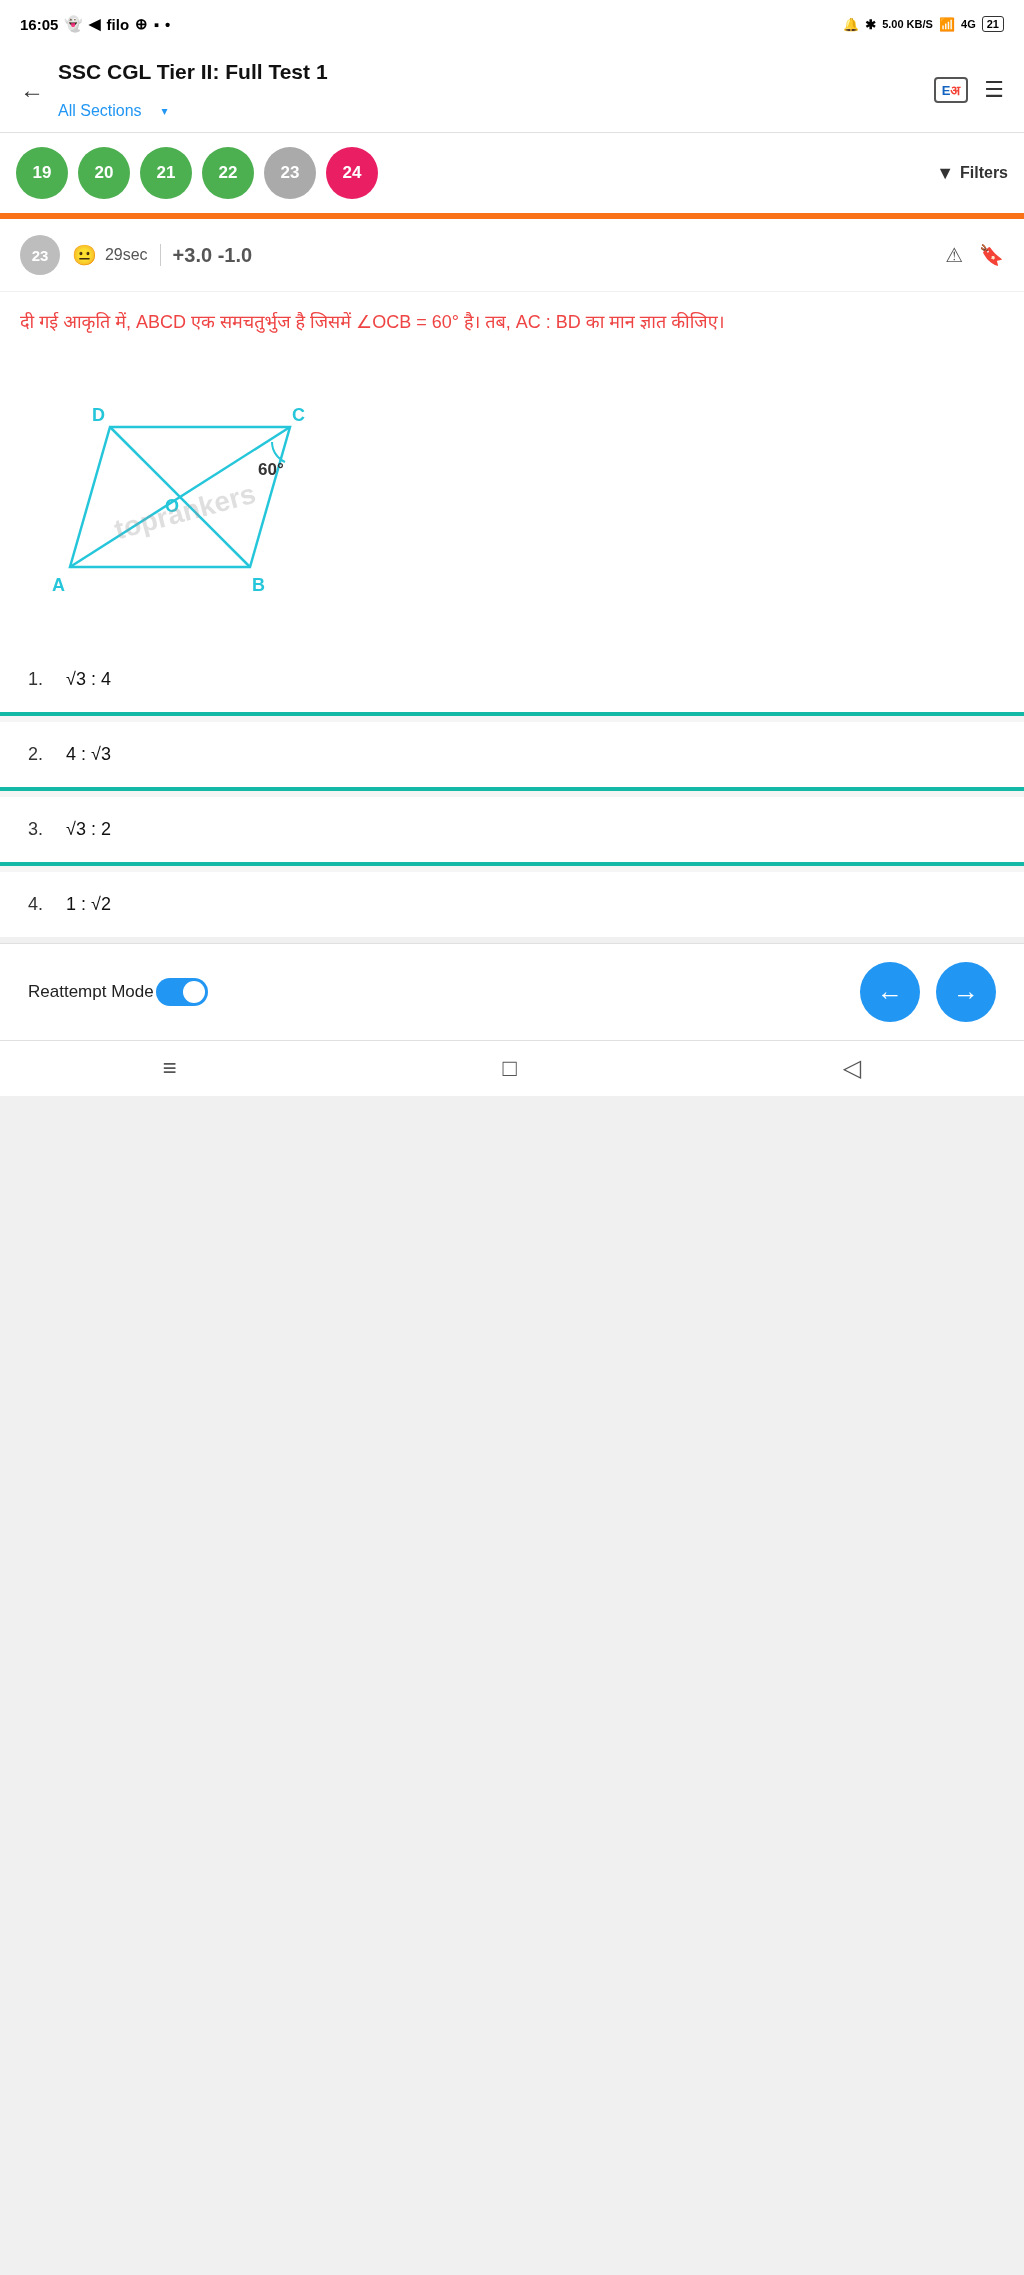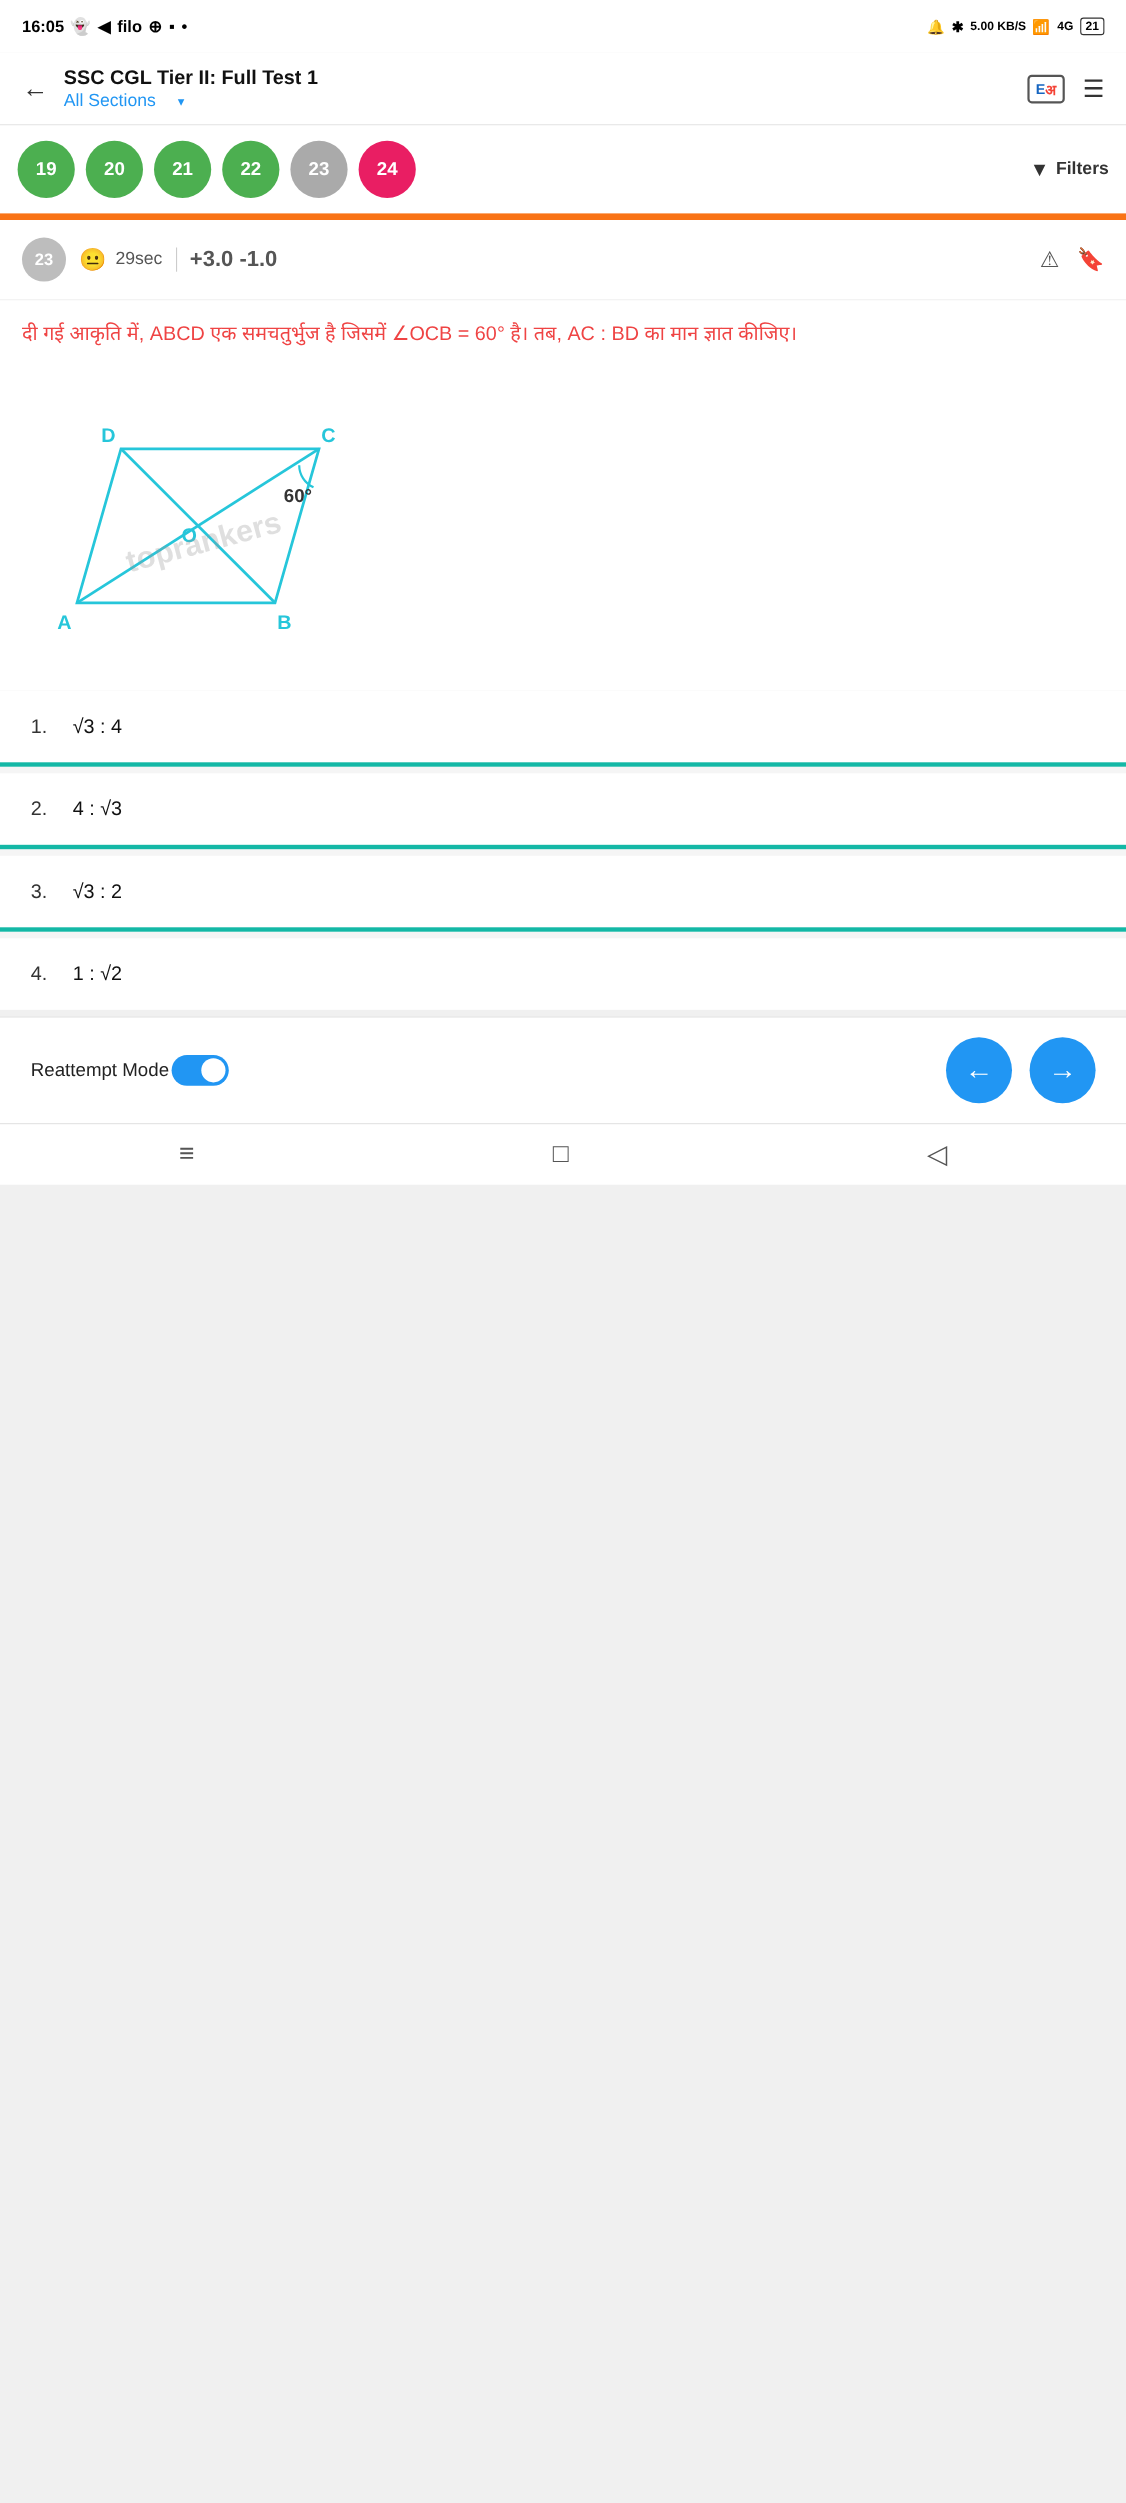--- a/index.html
+++ b/index.html
@@ -36,31 +36,31 @@
       border-bottom: 1px solid #e0e0e0;
     }
     .back-btn {
       font-size: 24px;
       color: #333;
       cursor: pointer;
       flex-shrink: 0;
     }
     .header-title-area { flex: 1; }
     .header-title {
-      font-size: 18px;
+      font-size: 21px;
       font-weight: 700;
       color: #111;
     }
     .header-subtitle {
       font-size: 16px;
       color: #2196F3;
       display: flex;
       align-items: center;
       gap: 20px;
-      margin-top: 2px;
+      margin-top: 18px;
     }
     .header-subtitle .chevron {
       font-size: 12px;
       color: #2196F3;
     }
     .header-icons {
       display: flex;
       align-items: center;
       gap: 16px;
     }

